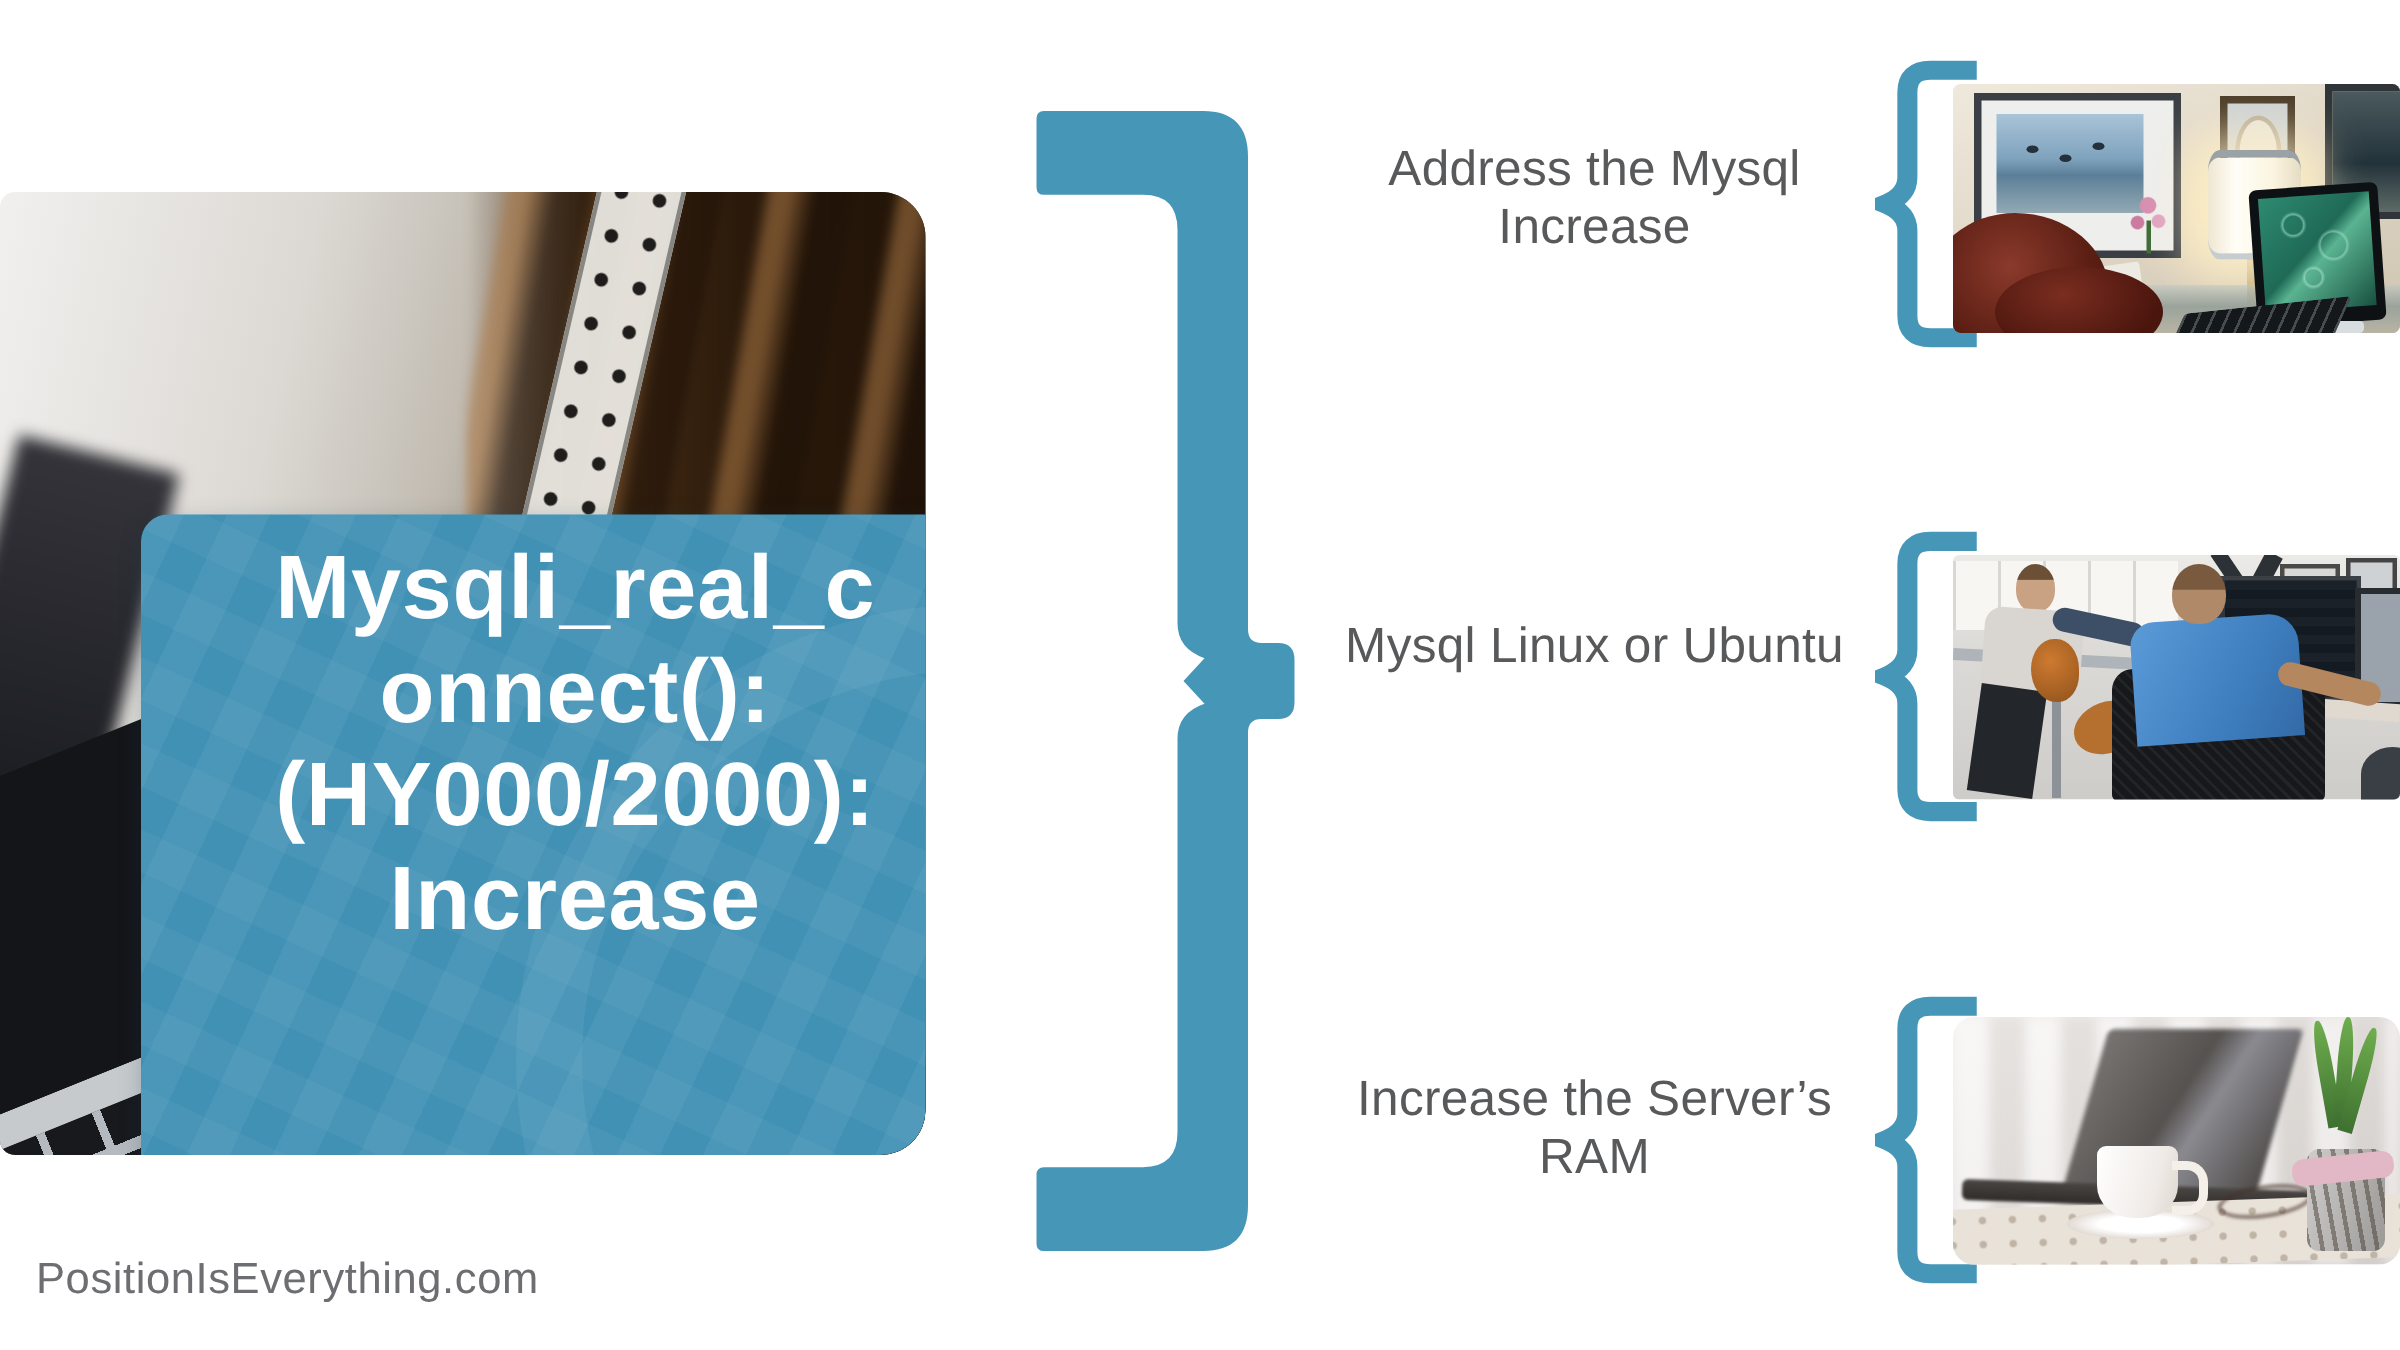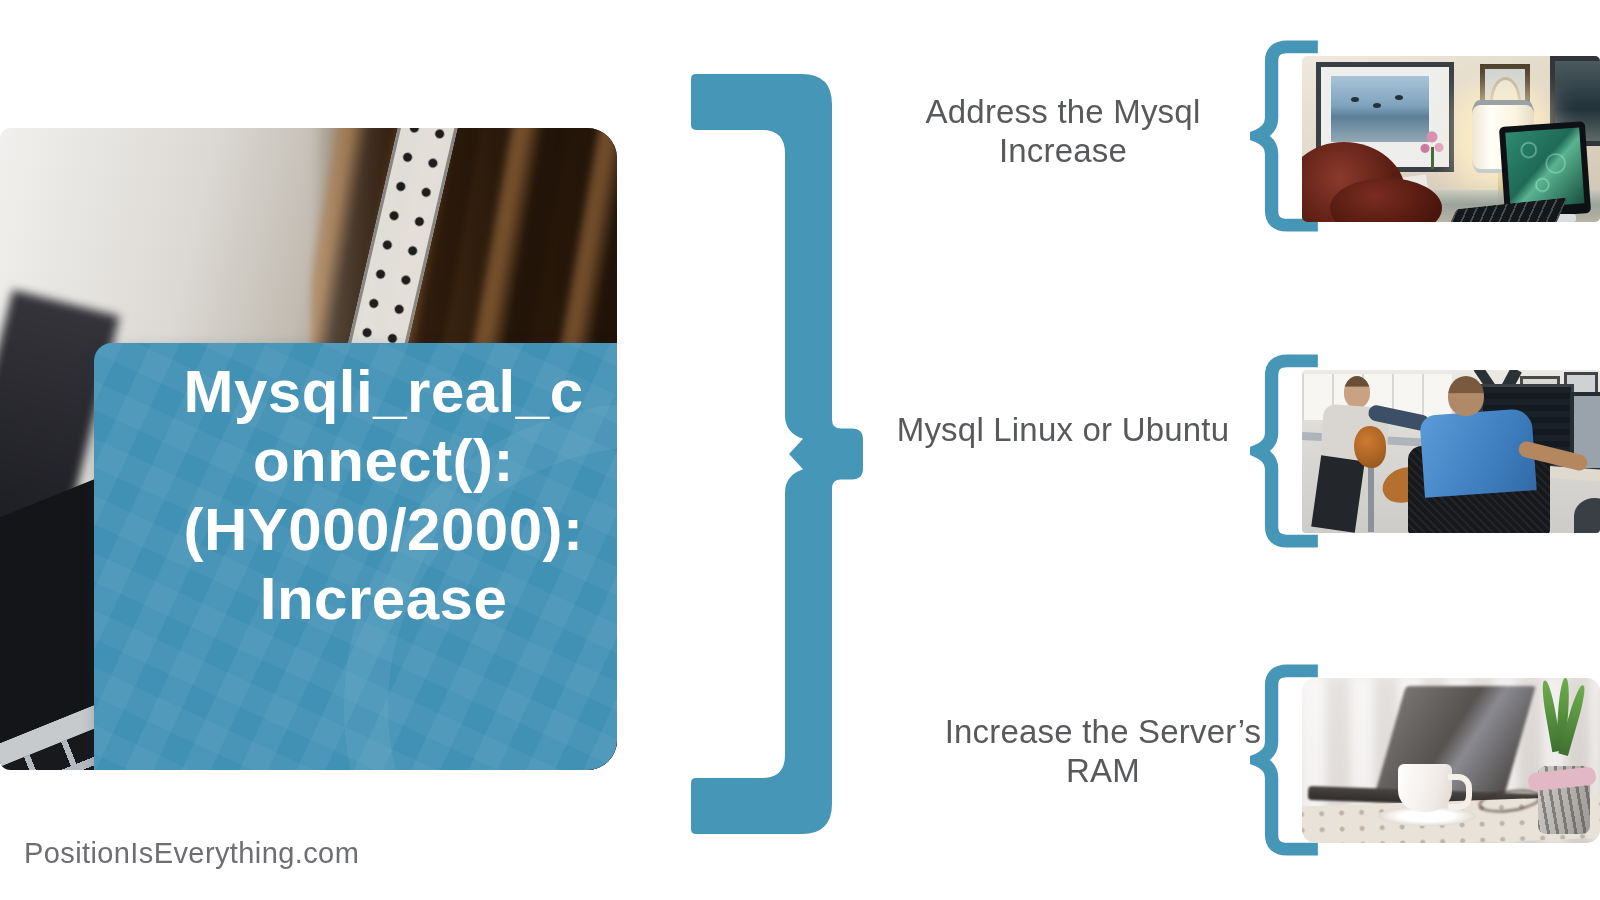--- a/index.html
+++ b/index.html
@@ -36,21 +36,21 @@
               font-size:60px;line-height:69px;letter-spacing:.5px;}
 
   
   .big-brace{left:690px;top:74px;width:175px;height:760px;}
 
   
   .sol-label{width:370px;text-align:center;color:#58595b;font-weight:normal;font-size:33px;line-height:39px;letter-spacing:.2px;}
   .sol-label div{white-space:nowrap;}
   .lab1{left:878px;top:92px;}
   .lab2{left:878px;top:410px;}
-  .lab3{left:918px;top:712px;}
+  .lab3{left:878px;top:712px;}
   .sbrace{left:1250px;width:74px;}
   .sb1{top:40px;height:192px;}
   .sb2{top:354px;height:194px;}
   .sb3{top:664px;height:192px;}
   .photo{left:1302px;width:298px;overflow:hidden;}
   .p1{top:56px;height:166px;border-radius:5px;}
   .p2{top:370px;height:163px;border-radius:4px;}
   .p3{top:678px;height:165px;border-radius:14px;}
 
   

